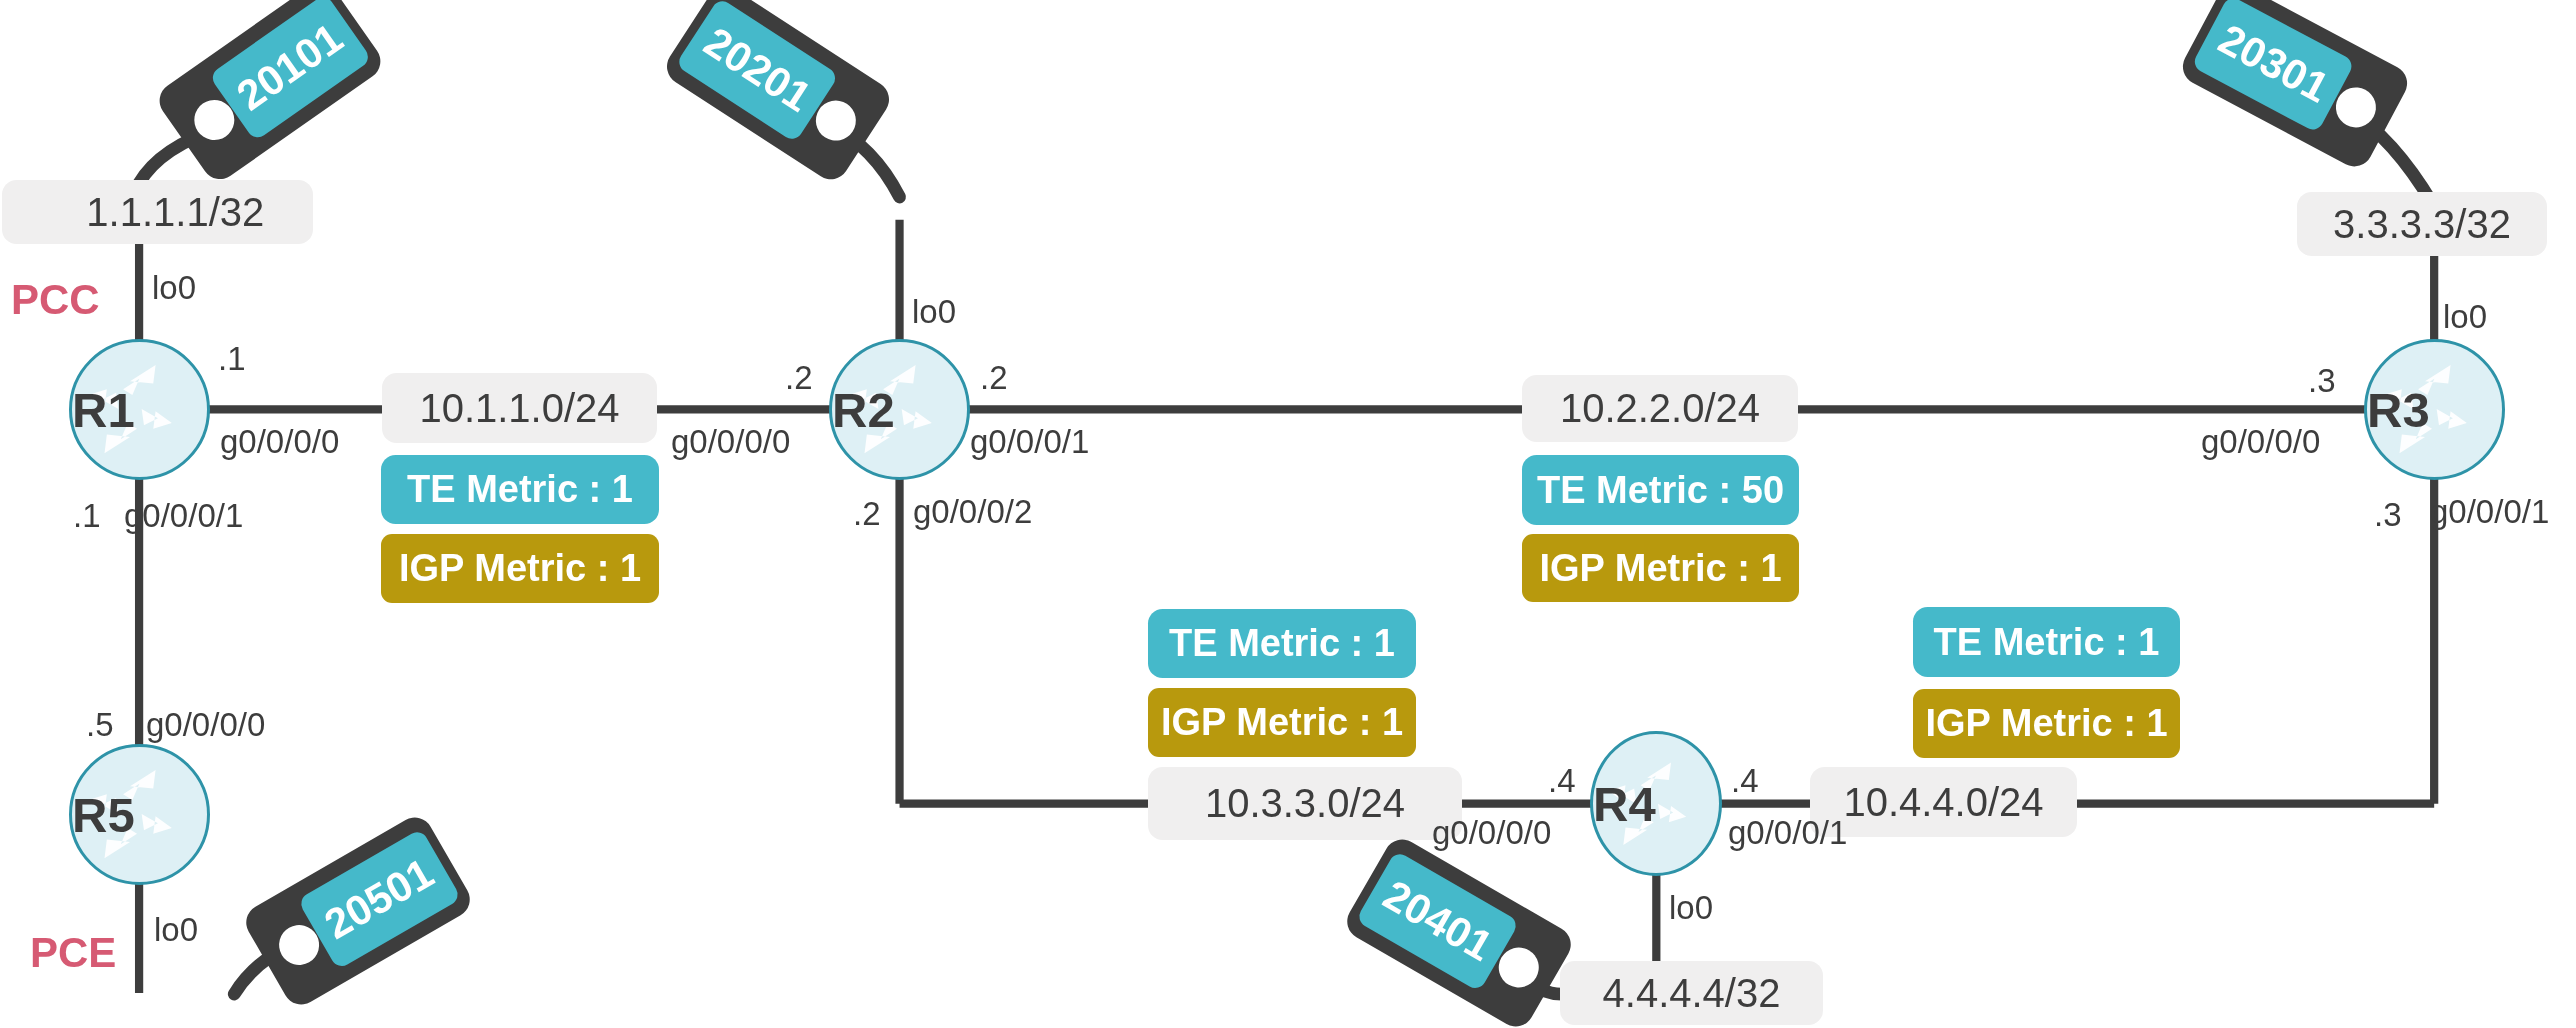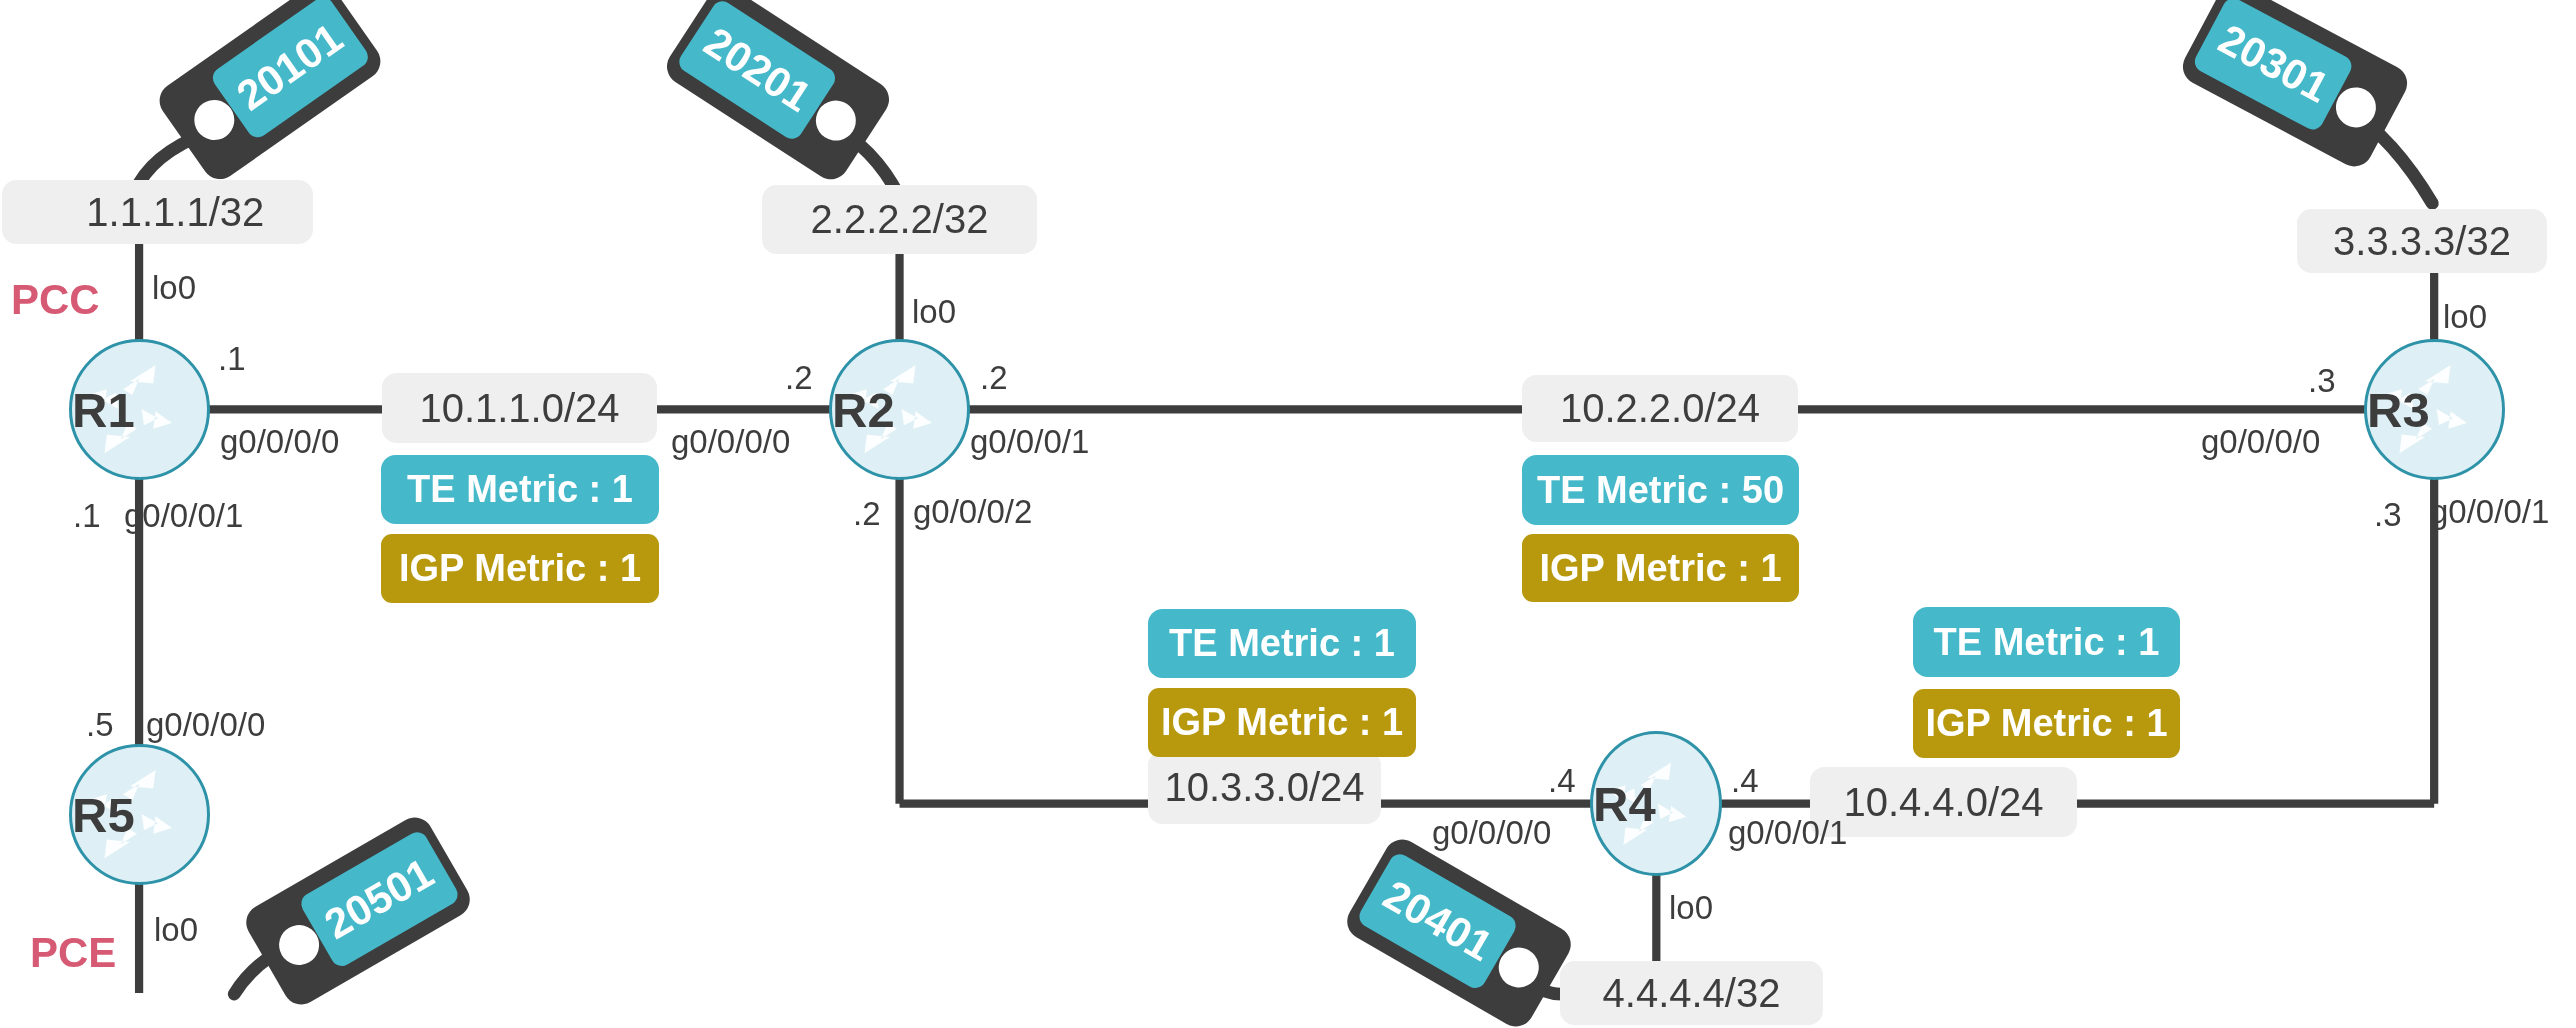--- a/index.html
+++ b/index.html
@@ -46,28 +46,28 @@
   
   #tag-r1{left:165px;top:26px;transform:rotate(-35deg);}
   #tag-r2{left:673px;top:27.5px;transform:rotate(33deg);}
   #tag-r3{left:2190px;top:20px;transform:rotate(28deg);}
   #tag-r4{left:1354px;top:878px;transform:rotate(30deg);}
   #tag-r5{left:253px;top:856px;transform:rotate(-30deg);}
 
   
   #b-lo1{left:1.8px;top:180px;width:275px;height:64px;padding-left:36px;}
   #b-lo2{left:762px;top:185px;width:275px;height:69px;}
-  #b-lo3{left:2297px;top:209px;width:250px;height:64px;text-align:right;}
+  #b-lo3{left:2297px;top:192px;width:250px;height:64px;text-align:right;}
   #b-lo4{left:1560px;top:961px;width:263px;height:64px;}
   #b-lo5{left:0px;top:961px;width:233px;height:64px;font-size:38px;}
 
   
   #b-s11{left:382px;top:373px;width:275px;height:70px;}
   #b-s22{left:1522px;top:375px;width:276px;height:67px;}
-  #b-s33{left:1148px;top:751px;width:233px;height:73px;}
+  #b-s33{left:1148px;top:767px;width:314px;height:73px;}
   #b-s44{left:1810px;top:767px;width:267px;height:70px;}
   #b-s55{left:0px;top:571px;width:232px;height:60px;font-size:38px;}
 
   
   #te-s11{left:381px;top:455px;width:278px;height:69px;}
   #igp-s11{left:381px;top:534px;width:278px;height:69px;}
   #te-s22{left:1522px;top:455px;width:277px;height:70px;}
   #igp-s22{left:1522px;top:534px;width:277px;height:68px;}
   #te-s33{left:1148px;top:609px;width:268px;height:69px;}
   #igp-s33{left:1148px;top:688px;width:268px;height:69px;}
@@ -132,23 +132,20 @@
     <path class="string" d="M245 138 Q175 160 152 200"></path>
     <path class="string" d="M905 135 Q955 160 983 215"></path>
     <path class="string" d="M2566 120 Q2615 150 2658 222"></path>
     <path class="string" d="M1652 1058 Q1682 1088 1710 1086"></path>
     <path class="string" d="M325 1028 Q278 1050 256 1086"></path>
   </svg>
 
   <div class="netbox" id="b-lo1">
       <span>1.1.1.1/32</span>
     </div>
-  <div class="netbox" id="b-lo2">
-      <span>2.2.2.2/32</span>
-    </div>
   <div class="netbox" id="b-lo3">
       <span>3.3.3.3/32</span>
     </div>
   <div class="netbox" id="b-lo4">
       <span>4.4.4.4/32</span>
     </div>
 
   <div class="netbox" id="b-s11">
       <span>10.1.1.0/24</span>
     </div>

